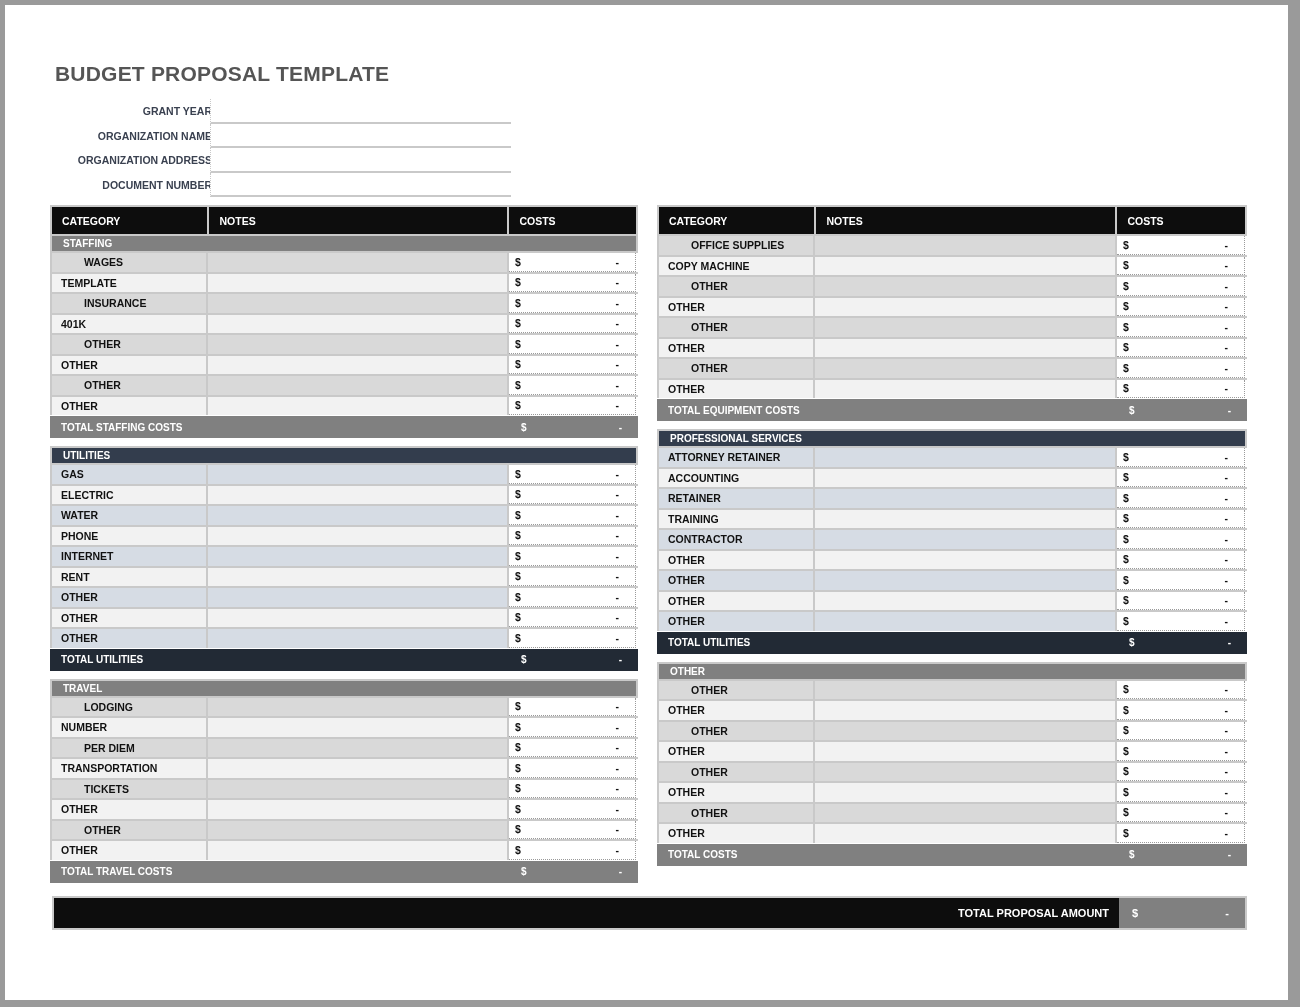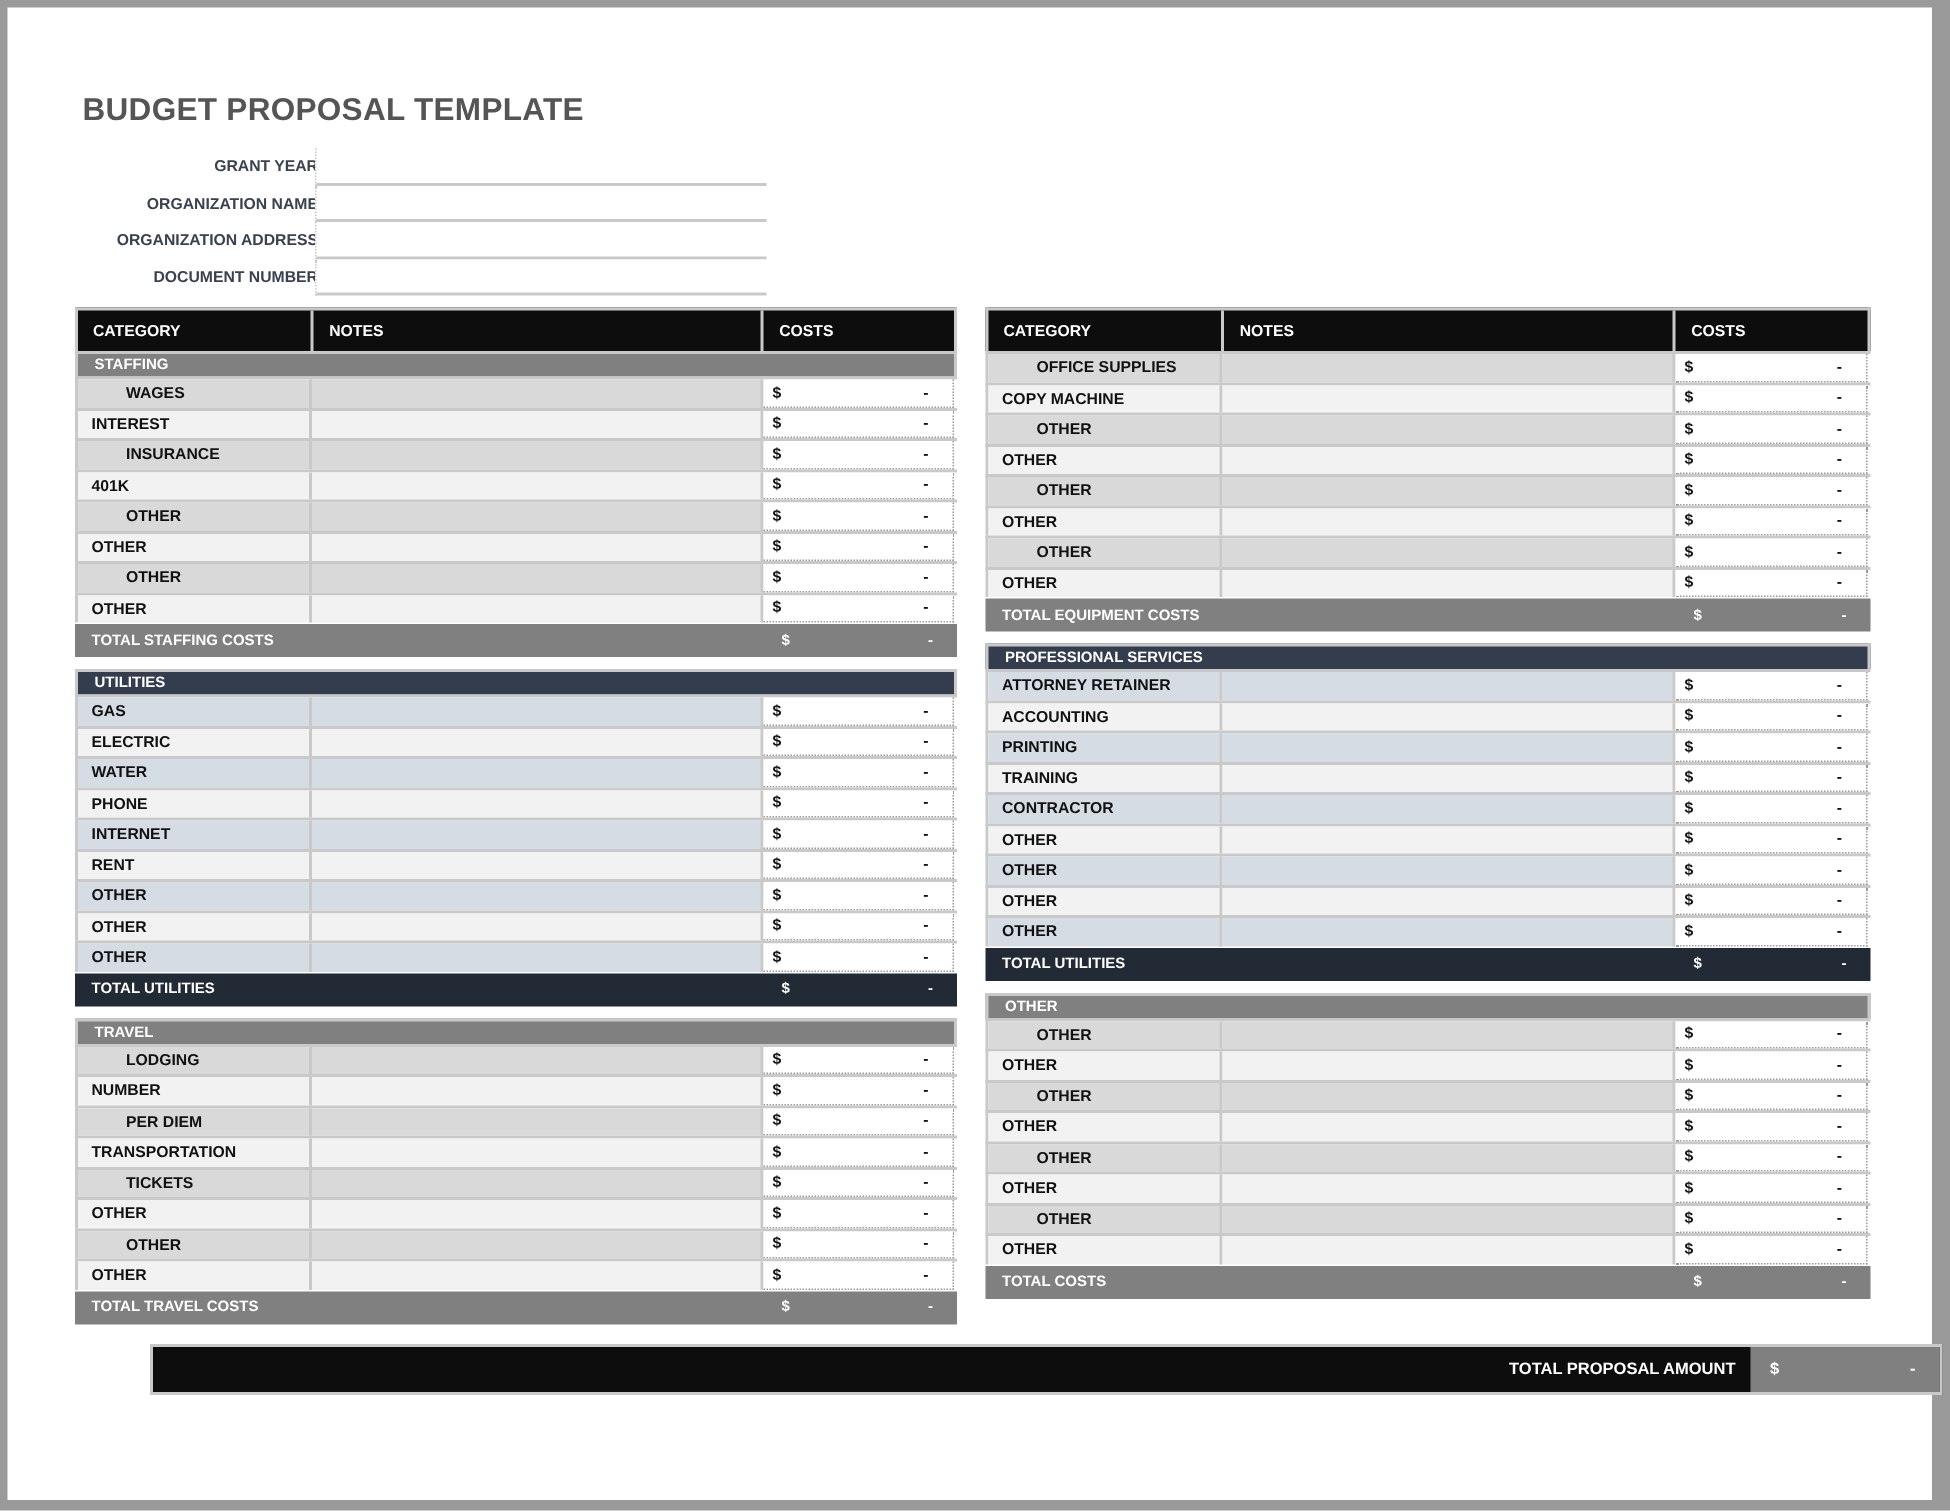--- a/index.html
+++ b/index.html
@@ -123,21 +123,20 @@
     justify-content: space-between;
     padding-right: 16px;
   }
   .grand {
     position: absolute;
     left: 47px; top: 891px;
     width: 1195px; height: 34px;
     background: #0d0d0d;
     border: 2px solid #c9c9c9;
     font-weight: bold;
-    margin-left: 48px;
   }
   .grand-label {
     position: absolute;
     right: 136px; top: 9px;
     color: #ffffff;
     font-size: 11px;
   }
   .grand-cost {
     position: absolute;
     right: 0; top: 0;
@@ -184,21 +183,21 @@
       <div class="row sec gray">STAFFING</div>
       <div class="row drow gray-alt odd">
         <div class="cell c-cat" style="width: 156px;">WAGES</div>
         <div class="cell c-notes" style="width: 301px;"></div>
         <div class="cell c-cost" style="width: 127px;">
           <span>$</span>
           <span>-</span>
         </div>
       </div>
       <div class="row drow gray-alt even">
-        <div class="cell c-cat" style="width: 156px;">INTEREST</div>
+        <div class="cell c-cat" style="width: 156px;">TEMPLATE</div>
         <div class="cell c-notes" style="width: 301px;"></div>
         <div class="cell c-cost" style="width: 127px;">
           <span>$</span>
           <span>-</span>
         </div>
       </div>
       <div class="row drow gray-alt odd">
         <div class="cell c-cat" style="width: 156px;">INSURANCE</div>
         <div class="cell c-notes" style="width: 301px;"></div>
         <div class="cell c-cost" style="width: 127px;">
@@ -498,21 +497,21 @@
       </div>
       <div class="row drow blue-alt even">
         <div class="cell c-cat" style="width: 156px;">ACCOUNTING</div>
         <div class="cell c-notes" style="width: 302px;"></div>
         <div class="cell c-cost" style="width: 128px;">
           <span>$</span>
           <span>-</span>
         </div>
       </div>
       <div class="row drow blue-alt odd">
-        <div class="cell c-cat" style="width: 156px;">PRINTING</div>
+        <div class="cell c-cat" style="width: 156px;">RETAINER</div>
         <div class="cell c-notes" style="width: 302px;"></div>
         <div class="cell c-cost" style="width: 128px;">
           <span>$</span>
           <span>-</span>
         </div>
       </div>
       <div class="row drow blue-alt even">
         <div class="cell c-cat" style="width: 156px;">TRAINING</div>
         <div class="cell c-notes" style="width: 302px;"></div>
         <div class="cell c-cost" style="width: 128px;">

